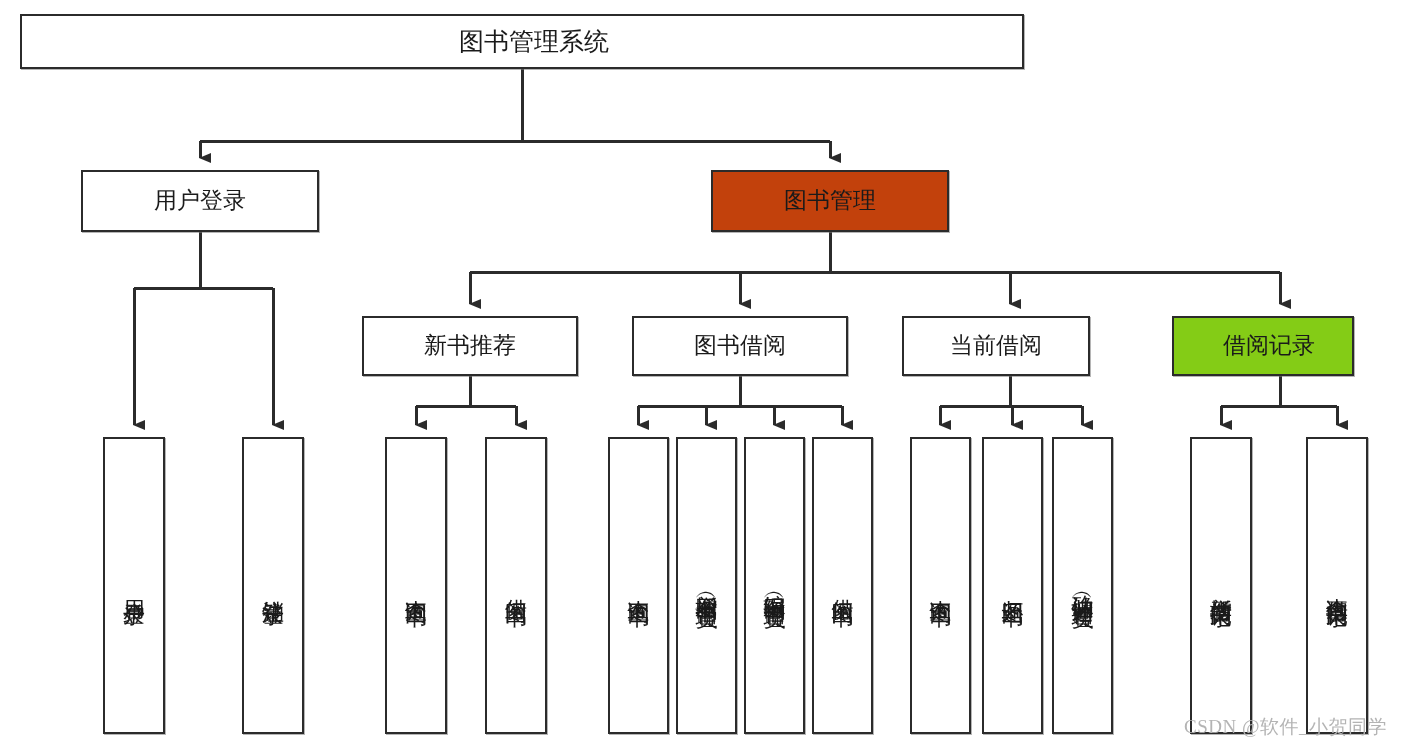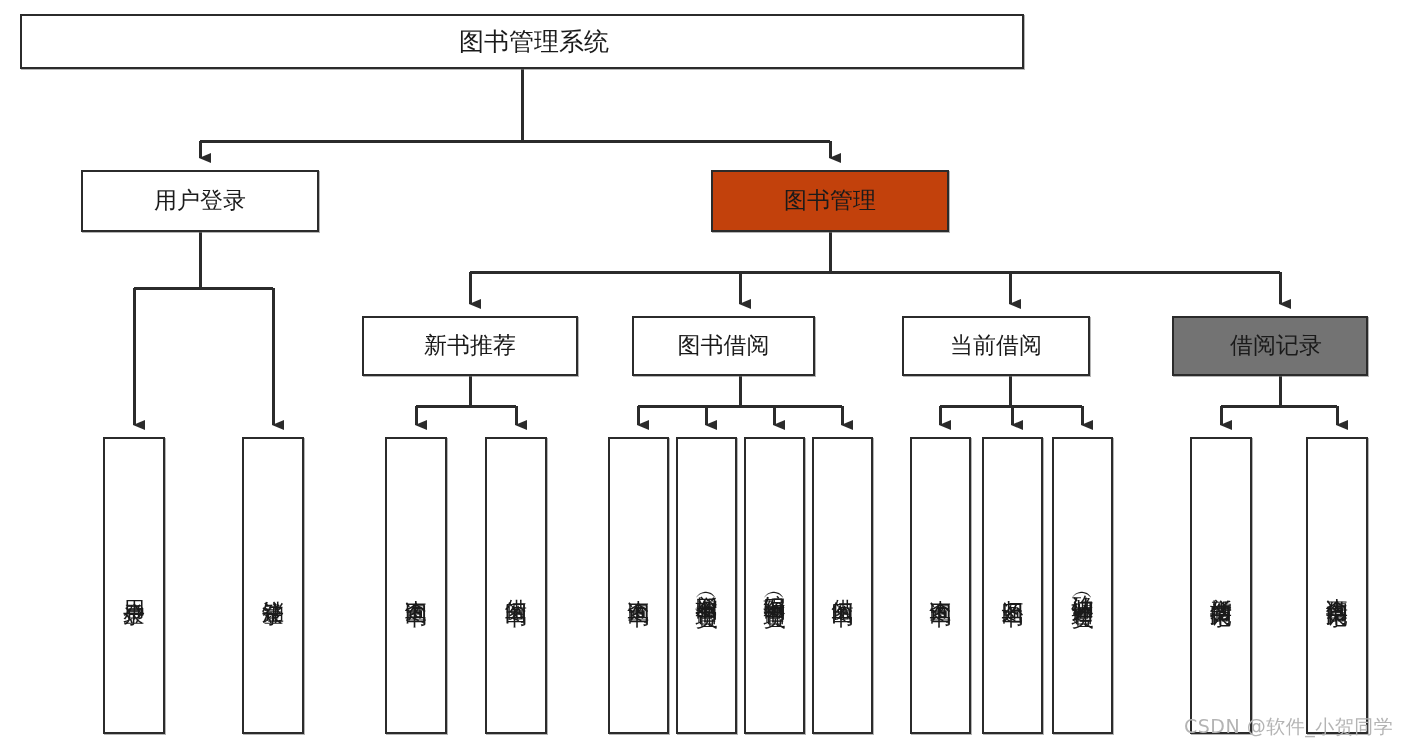--- a/index.html
+++ b/index.html
@@ -124,27 +124,27 @@
   <div class="node horiz n-l2" id="node-l2-0" style="left: 81px; top: 170px; width: 238px; height: 62px; border-color: rgb(43, 43, 43); background: rgb(255, 255, 255); color: rgb(26, 26, 26);">
     <span class="lbl">用户登录</span>
   </div>
   <div class="node horiz n-l2" id="node-l2-1" style="left: 711px; top: 170px; width: 238px; height: 62px; border-color: rgb(43, 43, 43); background: #c2410c; color: rgb(26, 26, 26);">
     <span class="lbl">图书管理</span>
   </div>
 
   <div class="node horiz n-l3" id="node-l3-0" style="left: 362px; top: 316px; width: 216px; height: 60px; border-color: rgb(43, 43, 43); background: rgb(255, 255, 255); color: rgb(26, 26, 26);">
     <span class="lbl">新书推荐</span>
   </div>
-  <div class="node horiz n-l3" id="node-l3-1" style="left: 632px; top: 316px; width: 183px; height: 60px; border-color: rgb(43, 43, 43); background: rgb(255, 255, 255); color: rgb(26, 26, 26);">
+  <div class="node horiz n-l3" id="node-l3-1" style="left: 632px; top: 316px; width: 216px; height: 60px; border-color: rgb(43, 43, 43); background: rgb(255, 255, 255); color: rgb(26, 26, 26);">
     <span class="lbl">图书借阅</span>
   </div>
   <div class="node horiz n-l3" id="node-l3-2" style="left: 902px; top: 316px; width: 188px; height: 60px; border-color: rgb(43, 43, 43); background: rgb(255, 255, 255); color: rgb(26, 26, 26);">
     <span class="lbl">当前借阅</span>
   </div>
-  <div class="node horiz n-l3" id="node-l3-3" style="left: 1172px; top: 316px; width: 196px; height: 60px; border-color: rgb(43, 43, 43); background: #737373; color: rgb(26, 26, 26); padding-left: 12px;">
+  <div class="node horiz n-l3" id="node-l3-3" style="left: 1172px; top: 316px; width: 182px; height: 60px; border-color: rgb(43, 43, 43); background: #84cc16; color: rgb(26, 26, 26); padding-left: 12px;">
     <span class="lbl">借阅记录</span>
   </div>
 
   <div class="node vert n-leaf" id="node-leaf-0" style="left: 103px; top: 437px; width: 62px; height: 297px; border-color: rgb(43, 43, 43); background: rgb(255, 255, 255); color: rgb(26, 26, 26);">
     <span class="lbl">用户登录</span>
   </div>
   <div class="node vert n-leaf" id="node-leaf-1" style="left: 242px; top: 437px; width: 62px; height: 297px; border-color: rgb(43, 43, 43); background: rgb(255, 255, 255); color: rgb(26, 26, 26);">
     <span class="lbl">注销登录</span>
   </div>
   <div class="node vert n-leaf" id="node-leaf-2" style="left: 385px; top: 437px; width: 62px; height: 297px; border-color: rgb(43, 43, 43); background: rgb(255, 255, 255); color: rgb(26, 26, 26);">
@@ -174,15 +174,15 @@
   <div class="node vert n-leaf" id="node-leaf-10" style="left: 1052px; top: 437px; width: 61px; height: 297px; border-color: rgb(43, 43, 43); background: rgb(255, 255, 255); color: rgb(26, 26, 26);">
     <span class="lbl">确认归还（管理员）</span>
   </div>
   <div class="node vert n-leaf" id="node-leaf-11" style="left: 1190px; top: 437px; width: 62px; height: 297px; border-color: rgb(43, 43, 43); background: rgb(255, 255, 255); color: rgb(26, 26, 26);">
     <span class="lbl">新增借阅记录</span>
   </div>
   <div class="node vert n-leaf" id="node-leaf-12" style="left: 1306px; top: 437px; width: 62px; height: 297px; border-color: rgb(43, 43, 43); background: rgb(255, 255, 255); color: rgb(26, 26, 26);">
     <span class="lbl">查询借阅记录</span>
   </div>
 
-  <div class="watermark" id="watermark" style="left: 1184px; top: 714px; color: rgb(180, 180, 180);">CSDN @软件_小贺同学</div>
+  <div class="watermark" id="watermark" style="left: 1184px; top: 714px; color: rgb(180, 180, 180); font-family: Liberation Serif, serif;">CSDN @软件_小贺同学</div>
 
 </div>
 
 </body></html>

